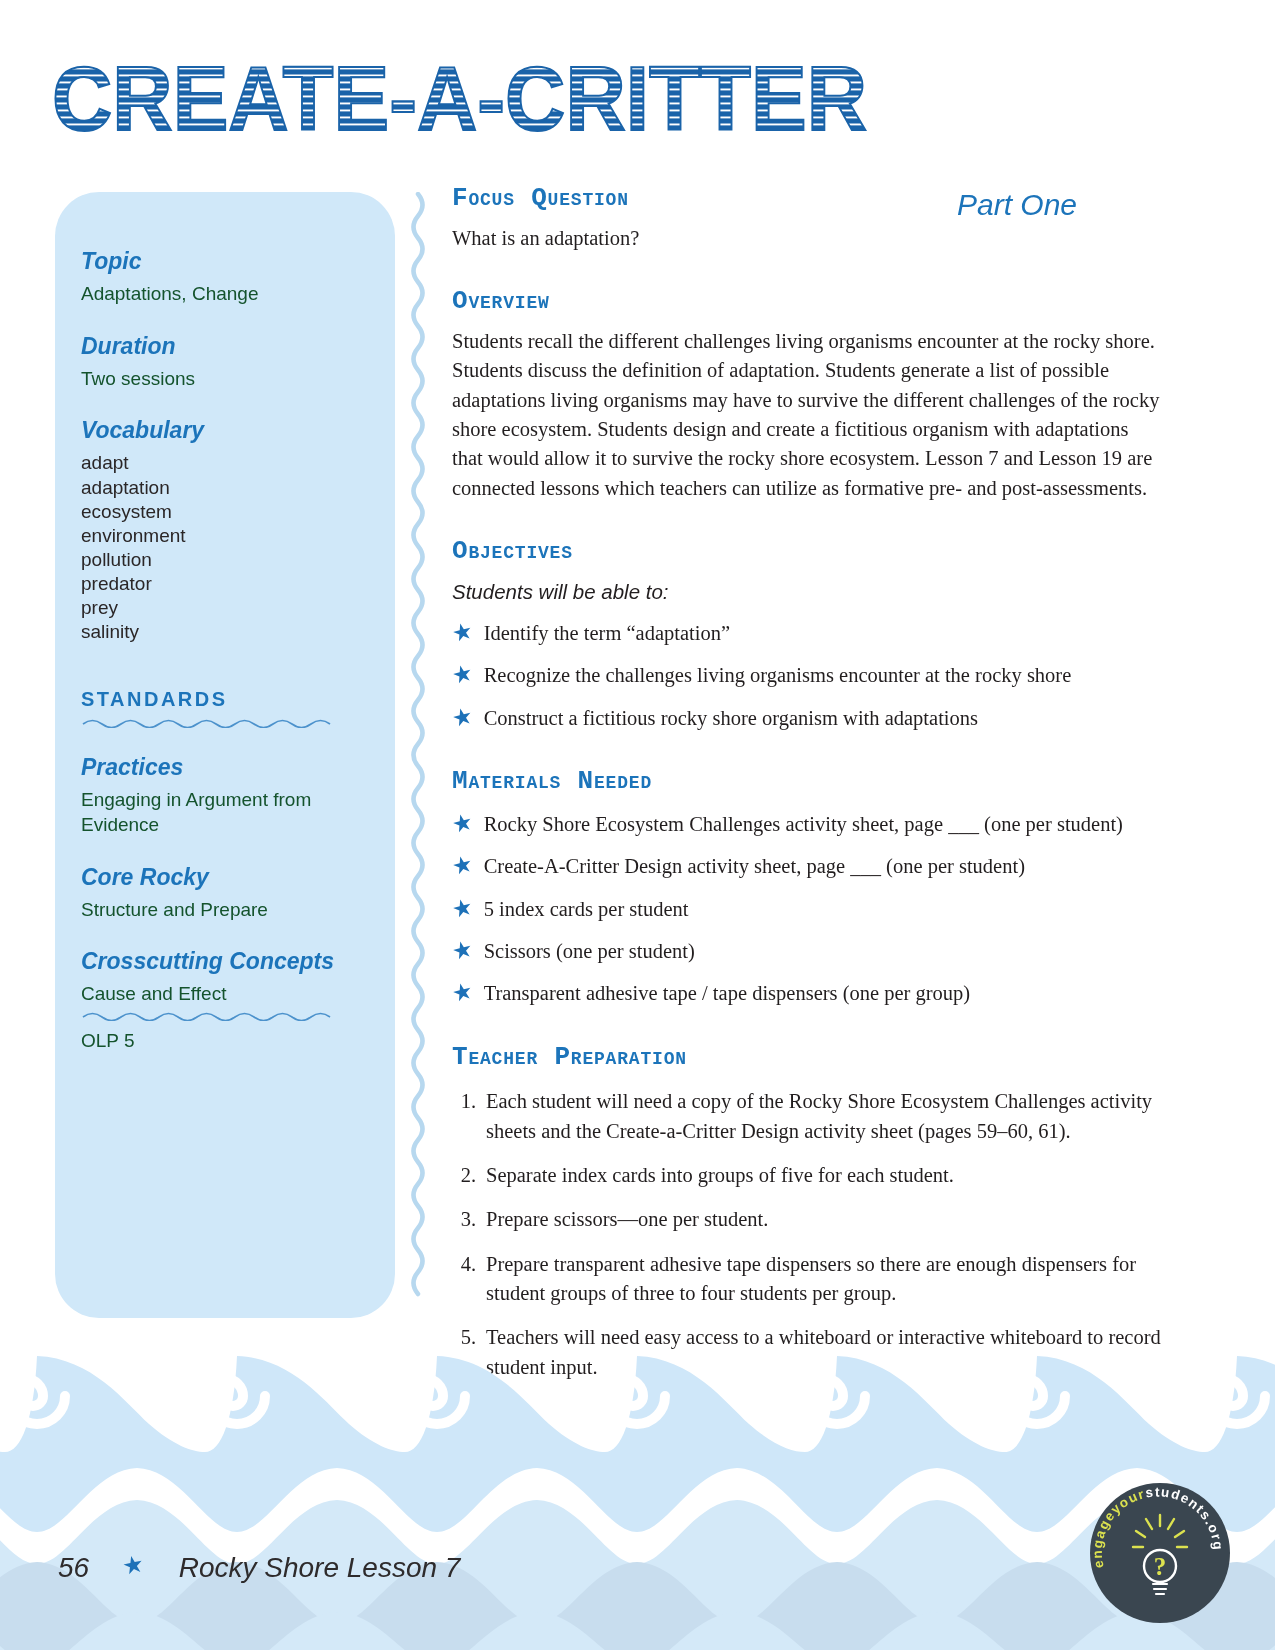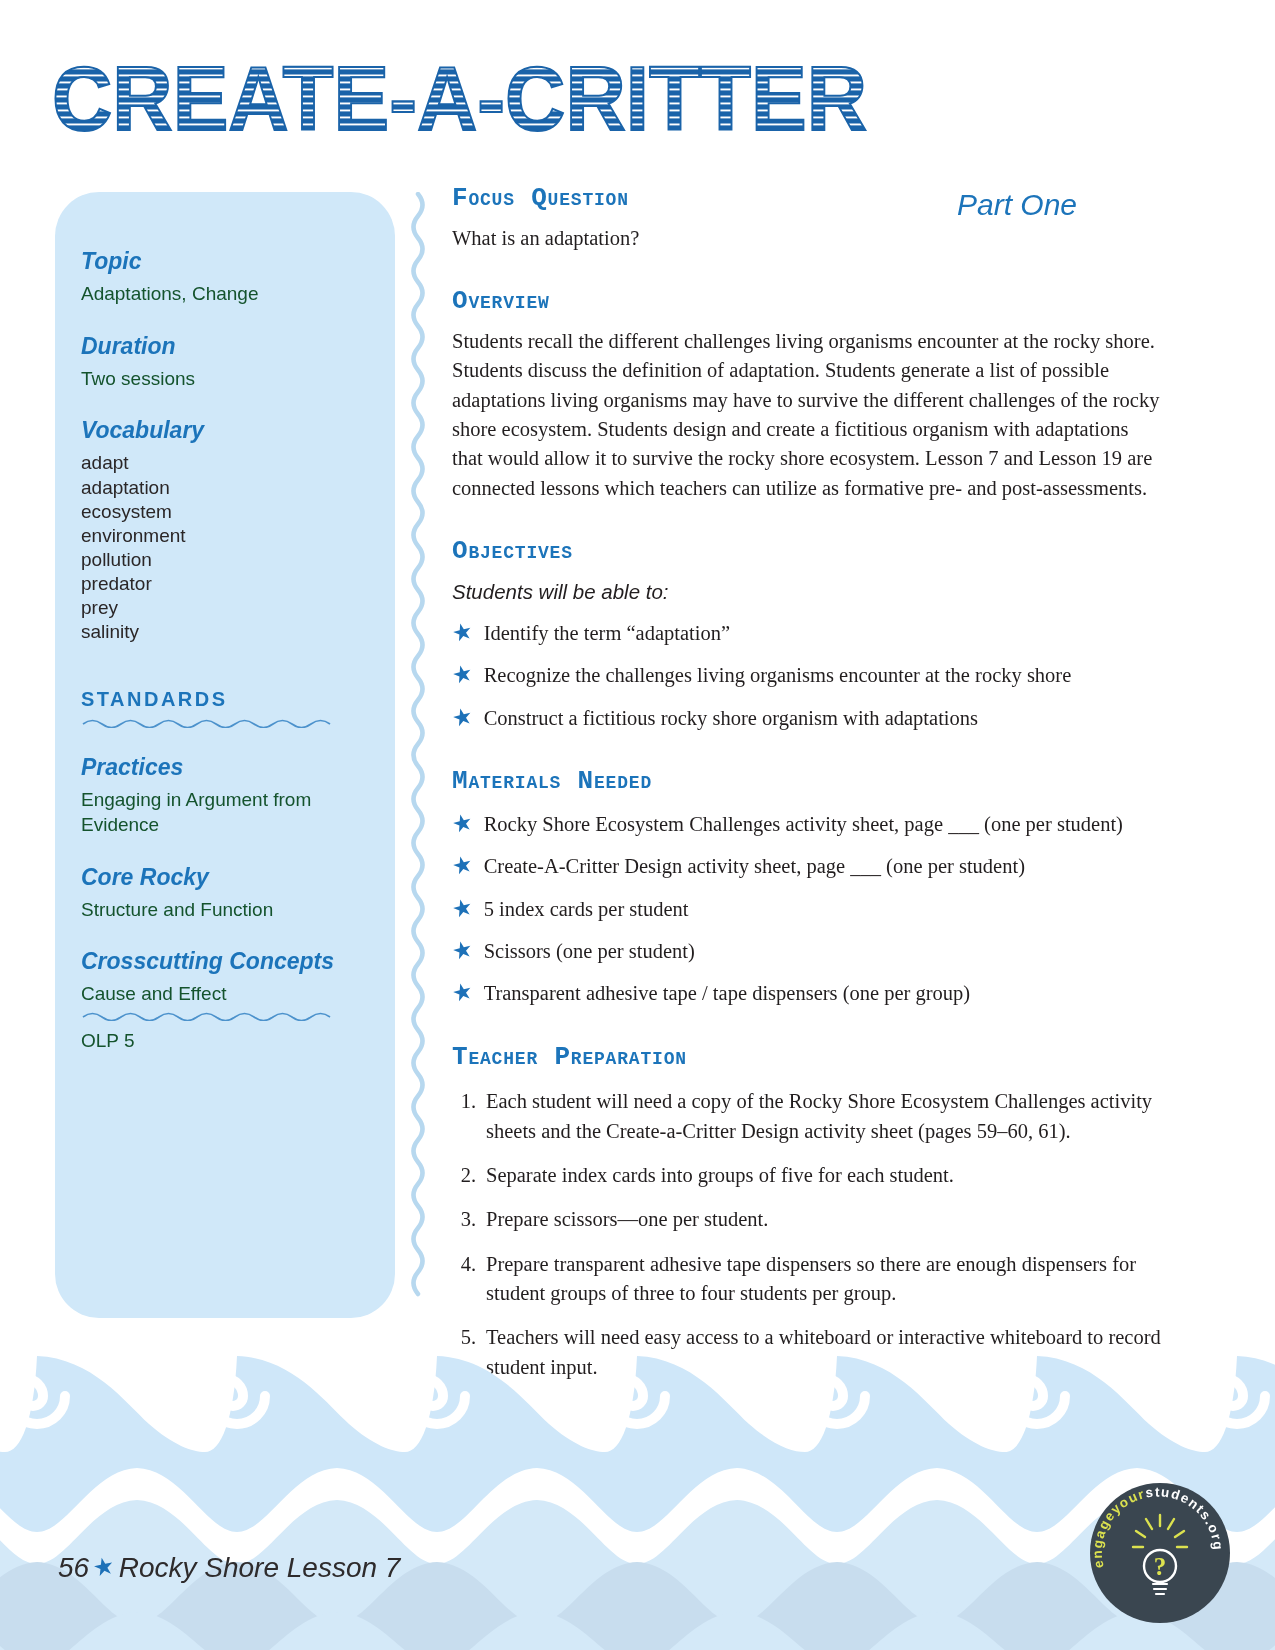--- a/index.html
+++ b/index.html
@@ -46,22 +46,22 @@
   .star{flex:0 0 auto;color:var(--star);font-size:23px;line-height:1.15;
         transform:rotate(-14deg);font-family:"DejaVu Sans",sans-serif;}
   .bullet .bt{flex:1;}
   .num-item{display:flex;gap:10px;margin:15px 0;align-items:flex-start;}
   .num{flex:0 0 24px;text-align:right;}
   .num-item .bt{flex:1;}
 
   
   .waves{position:absolute;left:0;top:1350px;width:1275px;height:300px;}
   .footer-line{position:absolute;left:58px;top:1552px;font-family:"Liberation Sans",sans-serif;
-               font-style:italic;font-size:28px;color:#2e2b2c;display:flex;gap:4px;
-               align-items:center;}
+               font-style:italic;font-size:28px;color:#2e2b2c;display:flex;gap:34px;
+               }
   .footer-line .star{font-size:24px;transform:rotate(-12deg);font-style:normal;}
   .logo{position:absolute;left:1088px;top:1481px;width:144px;height:144px;}
 </style>
 </head>
 <body>
 
 <div class="page">
 
   <div class="title-block">
     <svg width="835" height="100" viewBox="0 0 835 100">
@@ -97,21 +97,21 @@
 
     <div class="sb-caps">STANDARDS</div>
     <svg class="squiggle" width="250" height="12" viewBox="0 0 250 12">
       <path d="M2 8 q 9.5 -7 19 0 t 19 0 t 19 0 t 19 0 t 19 0 t 19 0 t 19 0 t 19 0 t 19 0 t 19 0 t 19 0 t 19 0 t 19 0" fill="none" stroke="#4c92cc" stroke-width="1.7"></path>
     </svg>
 
     <div class="sb-h">Practices</div>
     <p class="sb-body">Engaging in Argument from Evidence</p>
 
     <div class="sb-h">Core Rocky</div>
-    <p class="sb-body">Structure and Function</p>
+    <p class="sb-body">Structure and Prepare</p>
 
     <div class="sb-h">Crosscutting Concepts</div>
     <p class="sb-body">Cause and Effect</p>
 
     <svg class="squiggle" width="250" height="12" viewBox="0 0 250 12">
       <path d="M2 8 q 9.5 -7 19 0 t 19 0 t 19 0 t 19 0 t 19 0 t 19 0 t 19 0 t 19 0 t 19 0 t 19 0 t 19 0 t 19 0 t 19 0" fill="none" stroke="#4c92cc" stroke-width="1.7"></path>
     </svg>
     <p class="sb-body">OLP 5</p>
   </aside>
 

